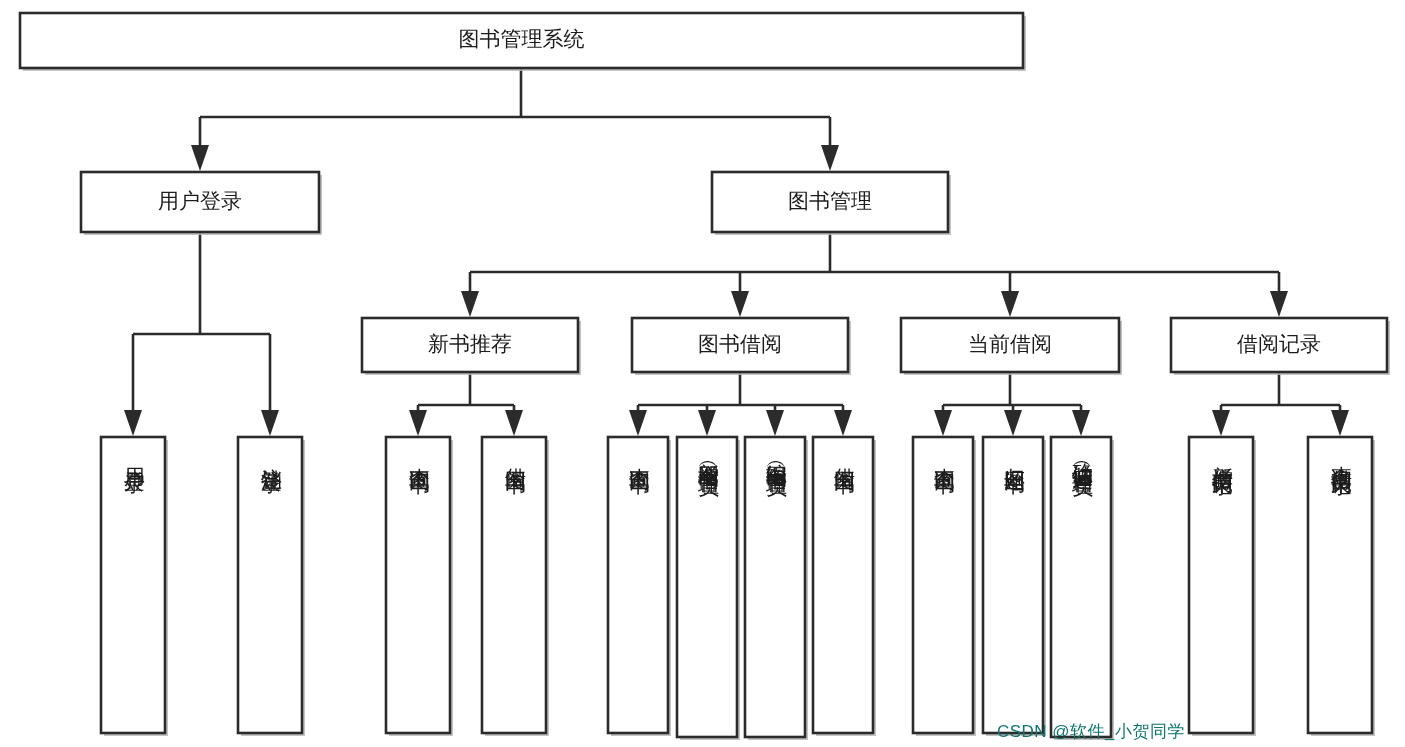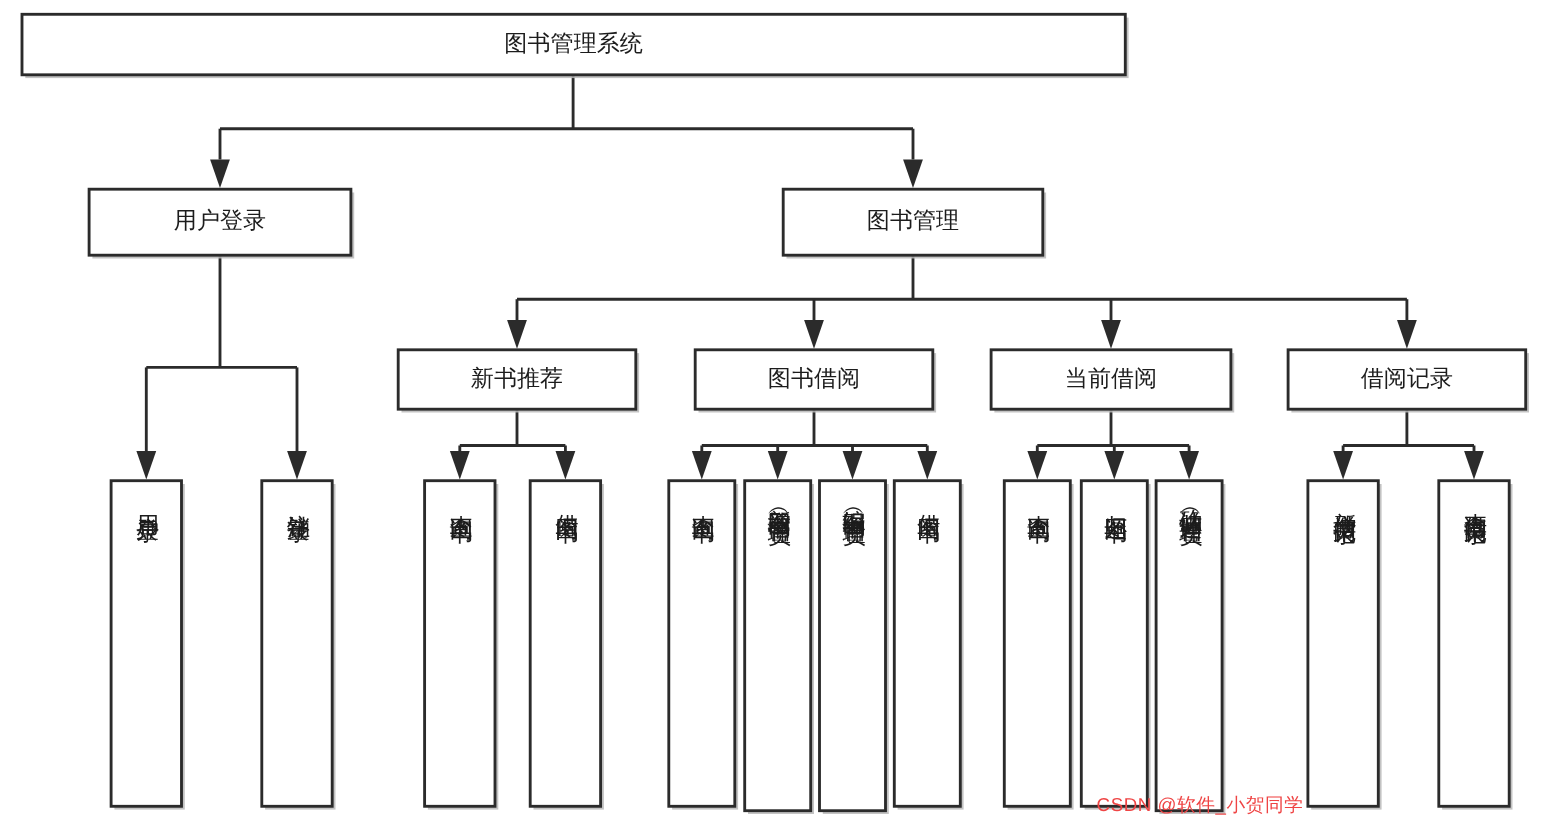--- a/index.html
+++ b/index.html
@@ -65,21 +65,21 @@
     text-orientation: upright;
     letter-spacing: 2px;
     white-space: pre;
   }
   .watermark {
     position: absolute;
     right: 8px;
     bottom: 4px;
     font-family: "Liberation Sans", "DejaVu Sans", sans-serif;
     font-size: 17px;
-    color: #ef4444;
+    color: #0f766e;
     letter-spacing: 0.5px;
     user-select: none;
     pointer-events: none;
   }
 </style>
 </head>
 <body>
 
 <div id="diagram-root">
   <svg id="flow" viewBox="0 0 1405 747" xmlns="http://www.w3.org/2000/svg">

